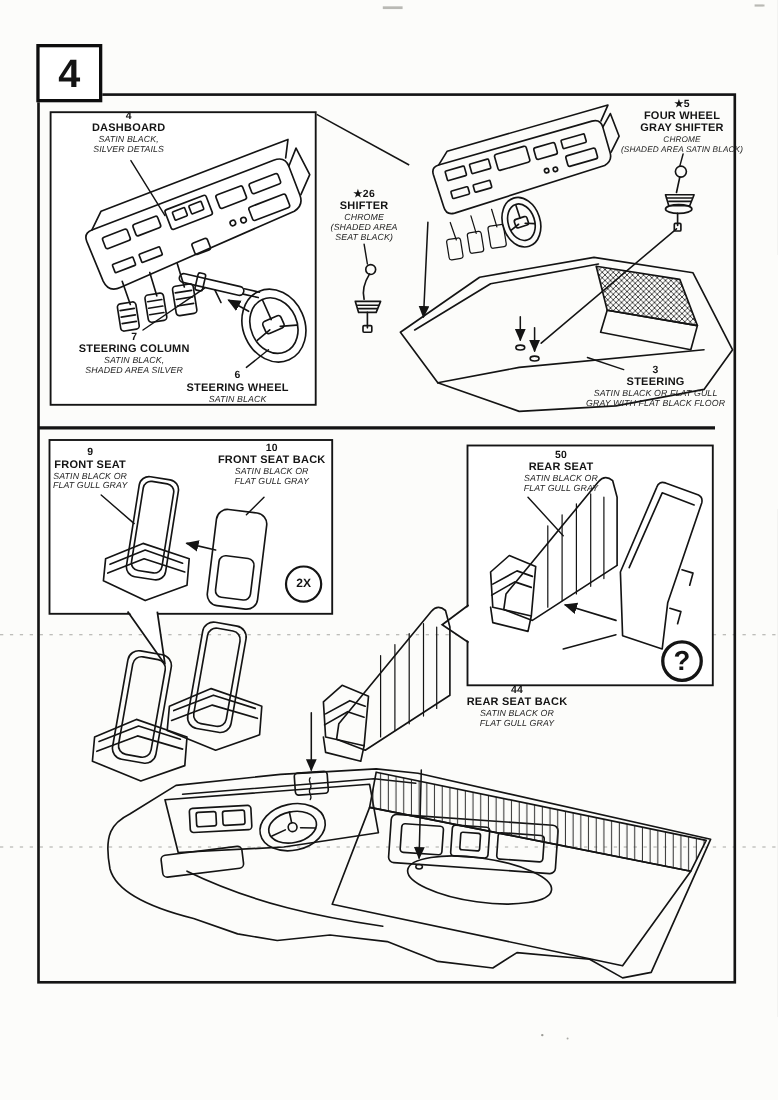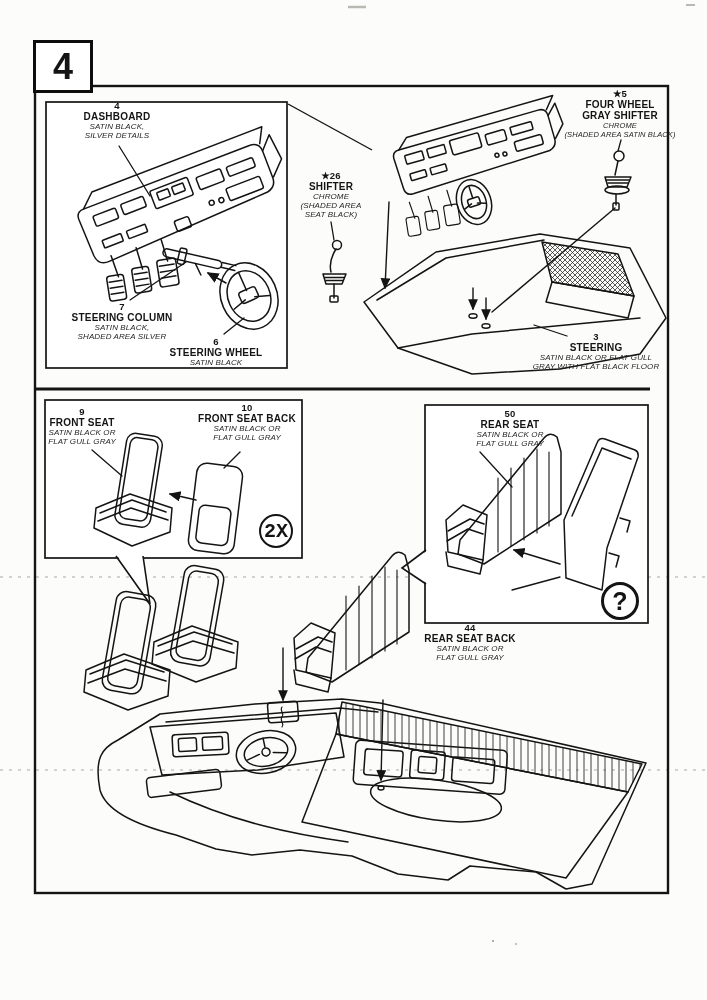--- a/index.html
+++ b/index.html
@@ -20,21 +20,21 @@
   .lbl{position:absolute;transform:translateX(-50%);text-align:center;line-height:1.18;white-space:nowrap;}
   .lbl .num{font:700 9.5px "Liberation Sans",sans-serif;letter-spacing:.2px;}
   .lbl .nm{font:700 10px "Liberation Sans",sans-serif;letter-spacing:.2px;}
   .lbl .fin{font:italic 400 8px "Liberation Sans",sans-serif;color:#1f1f1f;letter-spacing:.1px;}
   .lbl.small .fin{font-size:7.5px;}
 
   
   .badge{position:absolute;border:2.5px solid #141414;border-radius:50%;background:#ffffff;
          display:flex;align-items:center;justify-content:center;
          font:700 15px "Liberation Sans",sans-serif;box-sizing:border-box;}
-  #badge-qty{width:34px;height:34px;left:259px;top:514px;font-size:20px;font-family:Liberation Mono, monospace;}
+  #badge-qty{width:34px;height:34px;left:259px;top:514px;font-size:11px;}
   #badge-unknown{width:38px;height:38px;left:601px;top:582px;border-width:3.5px;font-size:25px;}
 </style>
 </head>
 <body>
 
 <div class="page">
 
 <svg class="art" width="707" height="1000" viewBox="0 0 707 1000" xmlns="http://www.w3.org/2000/svg" xmlns:xlink="http://www.w3.org/1999/xlink">
   <defs>
     <marker id="ah" markerWidth="8" markerHeight="8" refX="7" refY="3.5" orient="auto">

